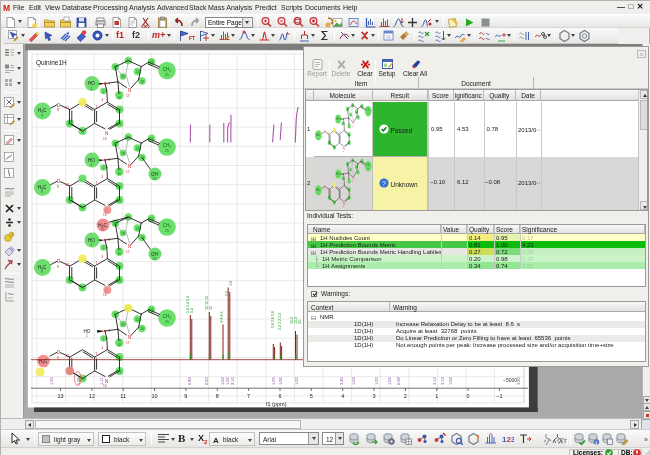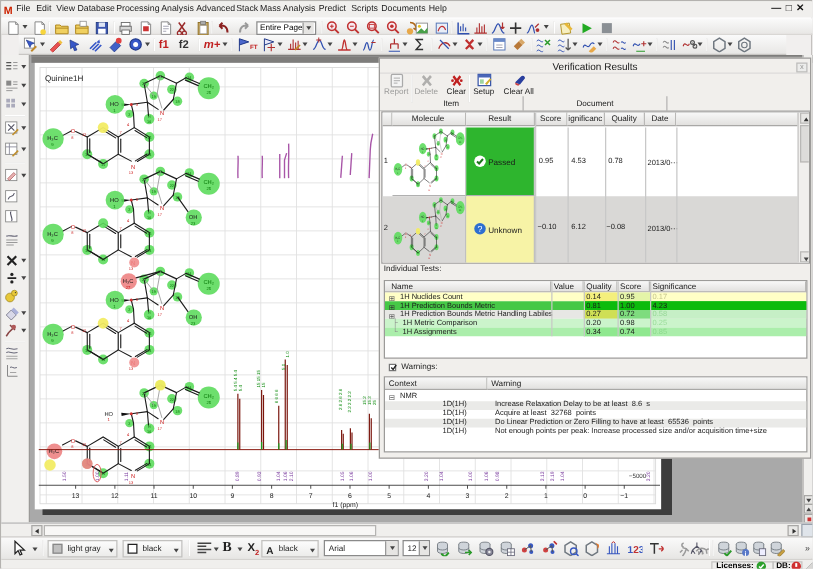--- a/index.html
+++ b/index.html
@@ -4,21 +4,21 @@
 <style>
 * { margin:0; padding:0; box-sizing:border-box; }
 html,body { width:650px; height:455px; overflow:hidden; font-family:"Liberation Sans", sans-serif; }
 #app { position:relative; width:650px; height:455px; background:#f1efee; border:1px solid #b4b2af; }
 .abs { position:absolute; }
 
 #menubar { position:absolute; left:0; top:0; width:650px; height:13px; background:#f0efed; font-size:7px; color:#1a1a1a; }
 #menubar span.mi { position:absolute; top:2.5px; }
 
 #tbar1 { position:absolute; left:0; top:13px; width:650px; height:14px; background:linear-gradient(#fafafa,#e8e7e5); border-top:1px solid #fff; border-bottom:1px solid #d9d7d4; }
-#tbar2 { position:absolute; left:14px; top:27px; width:614px; height:16px; background:linear-gradient(#fafafa,#e8e7e5); border-bottom:1px solid #c8c6c3; }
+#tbar2 { position:absolute; left:3px; top:27px; width:614px; height:16px; background:linear-gradient(#fafafa,#e8e7e5); border-bottom:1px solid #c8c6c3; }
 .ic { position:absolute; width:13px; height:13px; }
 .sep { position:absolute; width:1px; background:#c4c2bf; border-right:1px solid #fff; }
 .dd { position:absolute; width:0; height:0; border-left:2.5px solid transparent; border-right:2.5px solid transparent; border-top:3px solid #444; }
 
 #main { position:absolute; left:0; top:43px; width:650px; height:374px; background:#a9a9a9; }
 #lefttb { position:absolute; left:0; top:0; width:23px; height:374px; background:#f1f0ee; border-right:1px solid #9b9a98; }
 #canvas { position:absolute; left:24px; top:0; width:626px; height:374px; background:#a9a9a9; border-top:1.5px solid #7e7d7b; }
 
 #hscroll { position:absolute; left:0; top:417px; width:650px; height:11px; background:#f0efed; border-top:1px solid #bbb; }
 #btoolbar { position:absolute; left:0; top:428px; width:650px; height:18px; background:linear-gradient(#fafafa,#e7e6e4); border-top:1px solid #cfcecb; font-size:6.5px; color:#222; }
@@ -713,21 +713,20 @@
   <div class="abs" style="left:641.5px;top:351.5px;width:8px;height:8px;background:#e8e7e5;border:1px solid #a9a8a6;">
         <div class="dd" style="left:1.5px;top:2.5px;"></div>
       </div>
   <div class="abs" style="left:641.5px;top:359px;width:8px;height:8px;background:#e8e7e5;border:1px solid #a9a8a6;">
         <div class="dd" style="left:1.5px;top:2px;border-top:none;border-bottom:3px solid #444;"></div>
       </div>
   <div class="abs" style="left:641.5px;top:366.5px;width:8px;height:8px;background:#e8e7e5;border:1px solid #a9a8a6;">
         <div class="abs" style="left:2px;top:2px;width:3px;height:3px;background:#c33;"></div>
       </div>
   <div id="vpanel">
-    <div id="vtitle">Verification Results</div>
     <div class="abs" style="left:333px;top:3px;width:9px;height:8px;background:#ececeb;border:1px solid #bdbcba;color:#9a9998;font-size:6px;line-height:6px;text-align:center;">x</div>
 
     <div class="vbtn dis" style="left:1px;width:24px;">
           <svg class="abs" style="left:5.5px;top:0;" width="13" height="13" viewBox="0 0 13 13">
             <rect x="2" y="1.5" width="9" height="10" rx="1" fill="#f4f4f4" stroke="#aaa"></rect>
             <rect x="4" y="4" width="5" height="1" fill="#bbb"></rect>
             <rect x="4" y="6" width="5" height="1" fill="#bbb"></rect>
             <rect x="4" y="8" width="3" height="1" fill="#bbb"></rect>
           </svg>
           <div class="lbl">Report</div>

